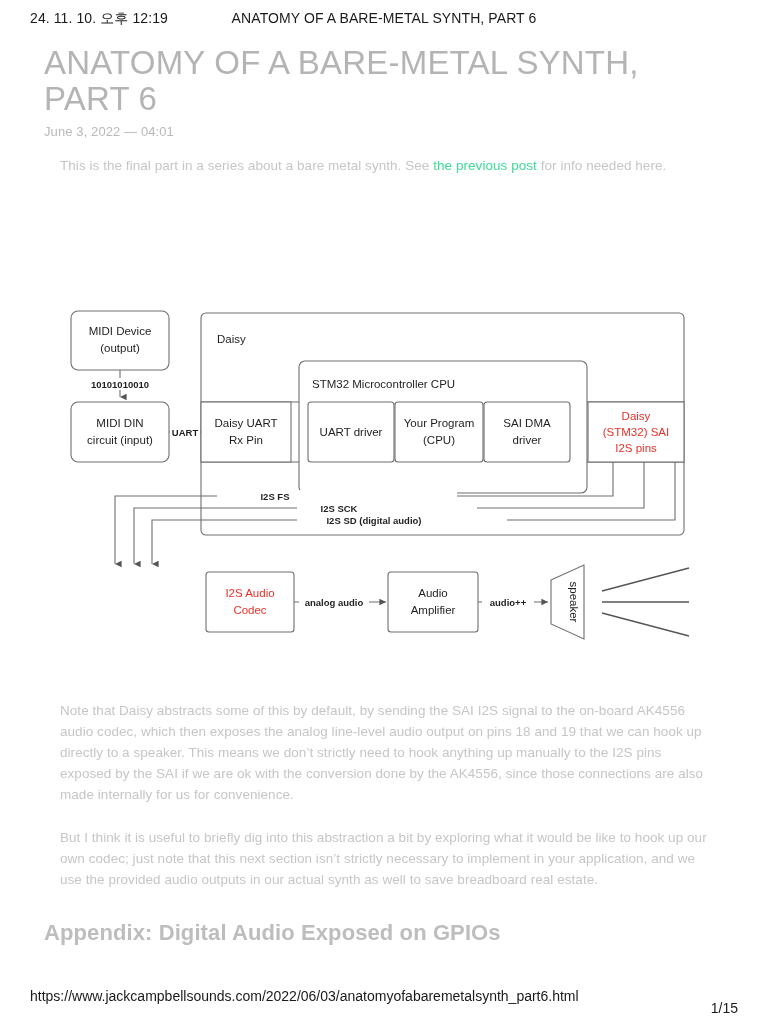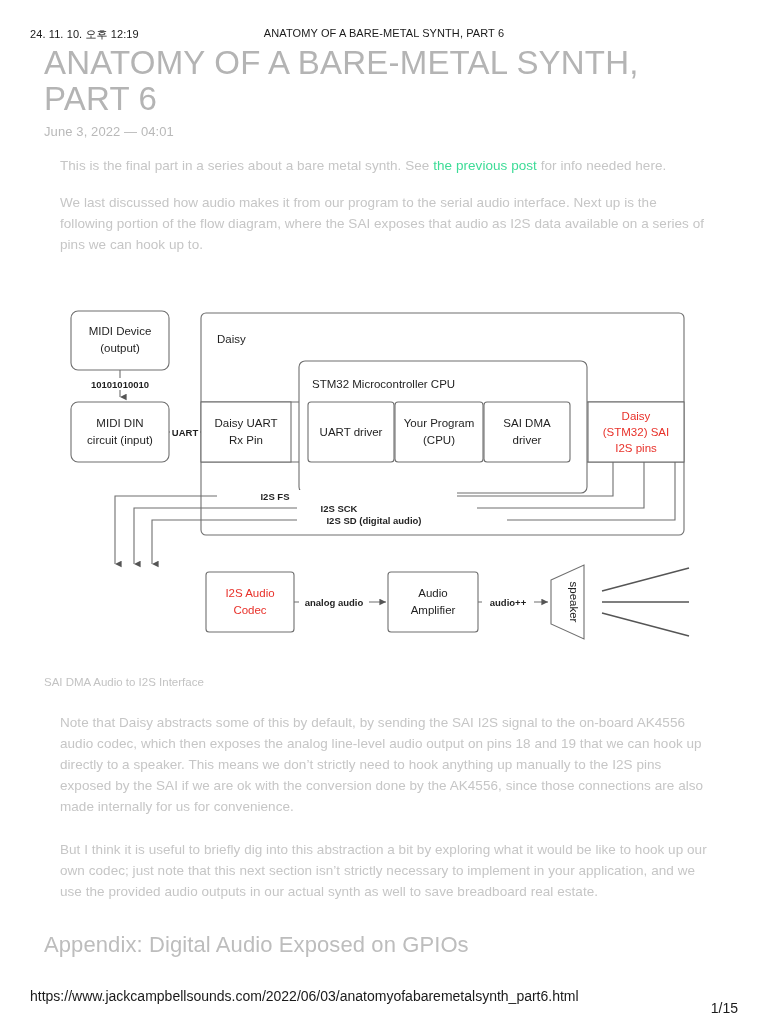--- a/index.html
+++ b/index.html
@@ -12,25 +12,25 @@
     background: #ffffff;
     font-family: "Liberation Sans", sans-serif;
     color: #b9b9b9;
     position: relative;
     overflow: hidden;
   }
 
   
   .print-header {
     position: absolute;
-    top: 27px;
+    top: 10px;
     left: 0;
     width: 681px;
     height: 14px;
-    font-size: 11px;
+    font-size: 14px;
     color: #1a1a1a;
   }
   .print-header .ph-date {
     position: absolute;
     left: 30px;
     top: 0;
     white-space: nowrap;
     letter-spacing: 0.1px;
   }
   .print-header .ph-title {
@@ -106,21 +106,21 @@
   }
 
   .figure-caption {
     font-size: 11.5px;
     color: #c3c3c3;
     margin-top: 0;
   }
 
   h2.section-heading {
     margin: 0;
-    font-weight: 400;
+    font-weight: 700;
     font-size: 22px;
     line-height: 26px;
     color: #bdbdbd;
     letter-spacing: 0.1px;
   }
 
   
   .diagram-wrap {
     position: absolute;
     left: 44px;
@@ -176,21 +176,20 @@
 </div>
 
 <div class="article">
 
   <h1 class="page-title">ANATOMY OF A BARE-METAL SYNTH, PART 6</h1>
 
   <div class="post-date">June 3, 2022 — 04:01</div>
 
   <p class="body-text para-1"><span>This is the final part in a series about a bare metal synth. See </span><a class="inline-link" href="#">the previous post</a><span> for info needed here.</span></p>
 
-  <p class="body-text para-2">We last discussed how audio makes it from our program to the serial audio interface. Next up is the following portion of the flow diagram, where the SAI exposes that audio as I2S data available on a series of pins we can hook up to.</p>
 </div>
 
 <div class="diagram-wrap">
   <svg width="680" height="365" viewBox="0 0 680 365" xmlns="http://www.w3.org/2000/svg">
     <defs>
       <marker id="arrow" markerWidth="7" markerHeight="7" refX="6" refY="3" orient="auto">
         <path d="M0,0 L6,3 L0,6 z" fill="#555555"></path>
       </marker>
       <marker id="arrowdown" markerWidth="7" markerHeight="7" refX="3" refY="6" orient="auto">
         <path d="M0,0 L6,0 L3,6 z" fill="#555555"></path>
@@ -313,21 +312,20 @@
 
     <g>
       <line class="dg-wave" x1="558" y1="295" x2="645" y2="272"></line>
       <line class="dg-wave" x1="558" y1="306" x2="645" y2="306"></line>
       <line class="dg-wave" x1="558" y1="317" x2="645" y2="340"></line>
     </g>
   </svg>
 </div>
 
 <div class="article" style="top:676px;">
-  <div class="figure-caption">SAI DMA Audio to I2S Interface</div>
   <p class="body-text" style="margin-top:24px;">Note that Daisy abstracts some of this by default, by sending the SAI I2S signal to the on-board AK4556 audio codec, which then exposes the analog line-level audio output on pins 18 and 19 that we can hook up directly to a speaker. This means we don’t strictly need to hook anything up manually to the I2S pins exposed by the SAI if we are ok with the conversion done by the AK4556, since those connections are also made internally for us for convenience.</p>
   <p class="body-text" style="margin-top:22px;">But I think it is useful to briefly dig into this abstraction a bit by exploring what it would be like to hook up our own codec; just note that this next section isn’t strictly necessary to implement in your application, and we use the provided audio outputs in our actual synth as well to save breadboard real estate.</p>
   <h2 class="section-heading" style="margin-top:30px;">Appendix: Digital Audio Exposed on GPIOs</h2>
 </div>
 
 <div class="print-footer">
   <span class="pf-url">https://www.jackcampbellsounds.com/2022/06/03/anatomyofabaremetalsynth_part6.html</span>
   <span class="pf-page">1/15</span>
 </div>
 

